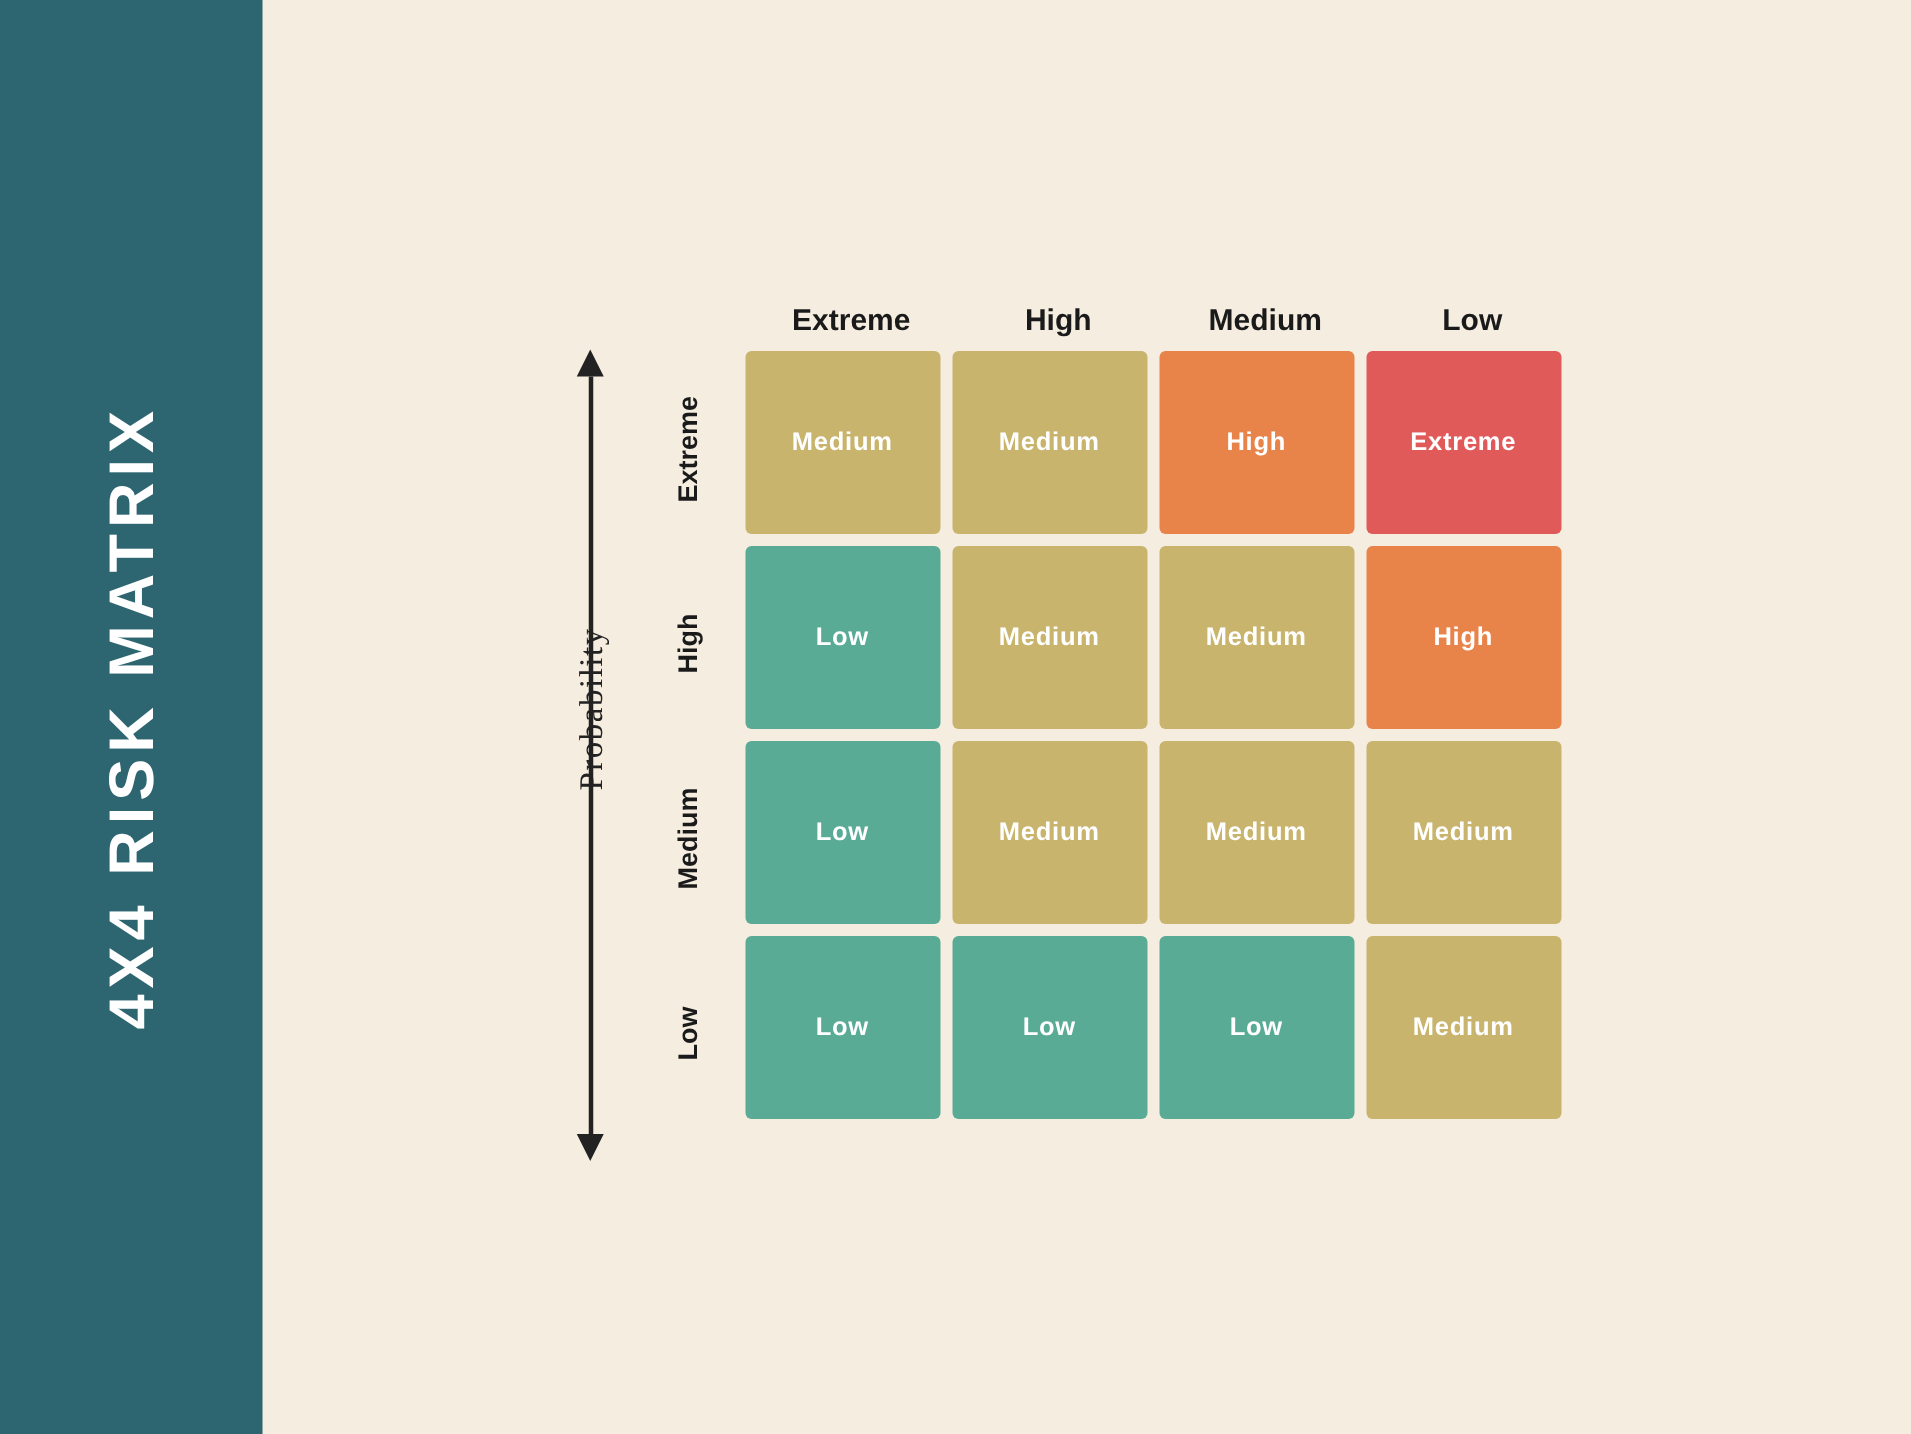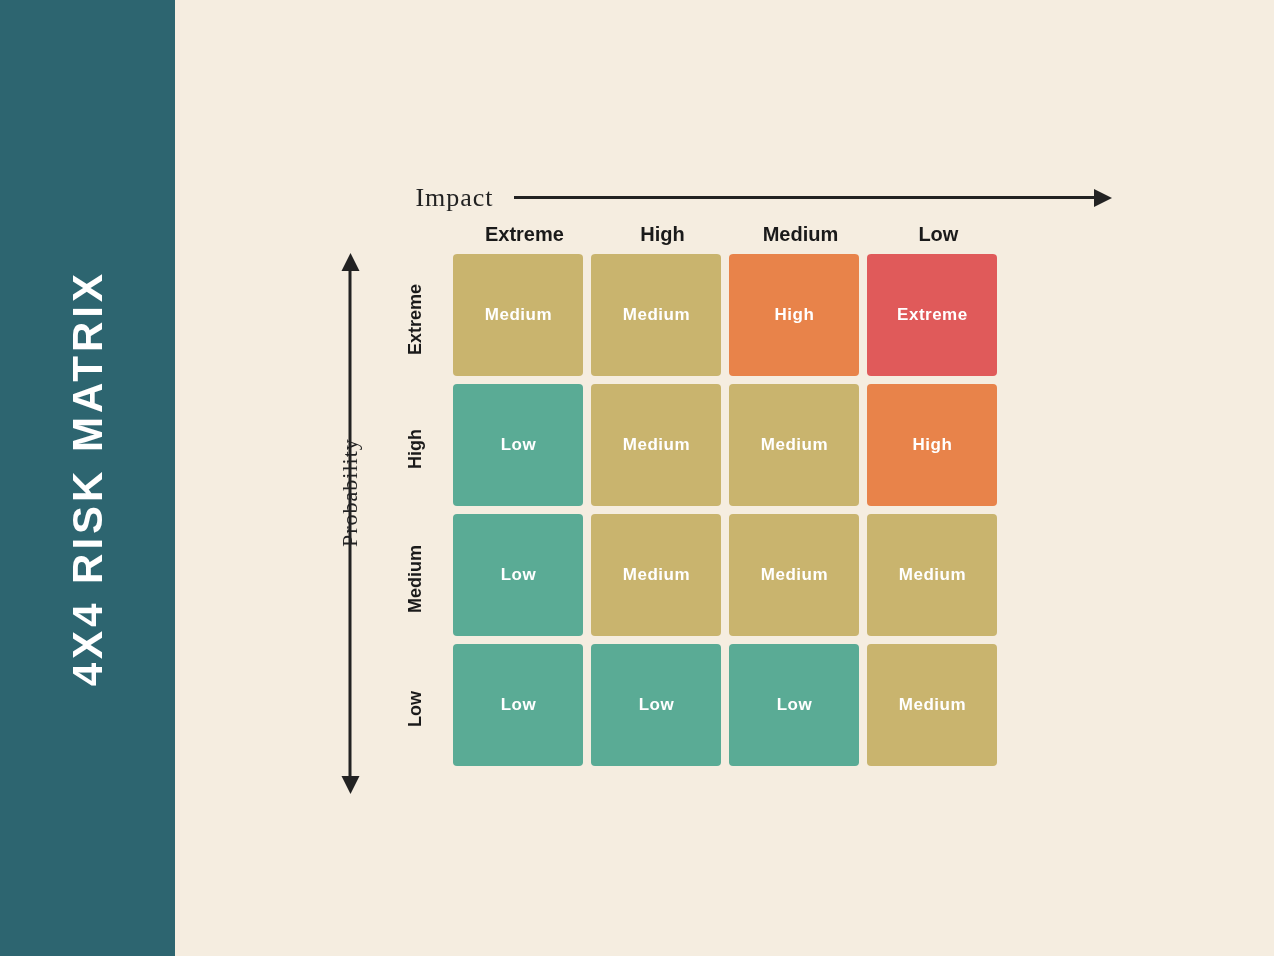--- a/index.html
+++ b/index.html
@@ -247,28 +247,20 @@
 </head>
 <body>
 
 <div class="sidebar">
   <span class="sidebar-title">4X4 RISK MATRIX</span>
 </div>
 
 <div class="main-content">
   <div class="chart-container">
 
-    <div class="impact-label-row">
-      <span class="impact-label">Impact</span>
-      <div class="impact-arrow">
-        <div class="impact-arrow-line">
-          <div class="impact-arrow-head"></div>
-        </div>
-      </div>
-    </div>
 
     <div class="matrix-wrapper">
 
       <div class="probability-axis">
         <div class="probability-arrow">
           <div class="probability-arrow-head-up"></div>
           <div class="probability-arrow-head-down"></div>
         </div>
         <span class="probability-label">Probability</span>
       </div>

